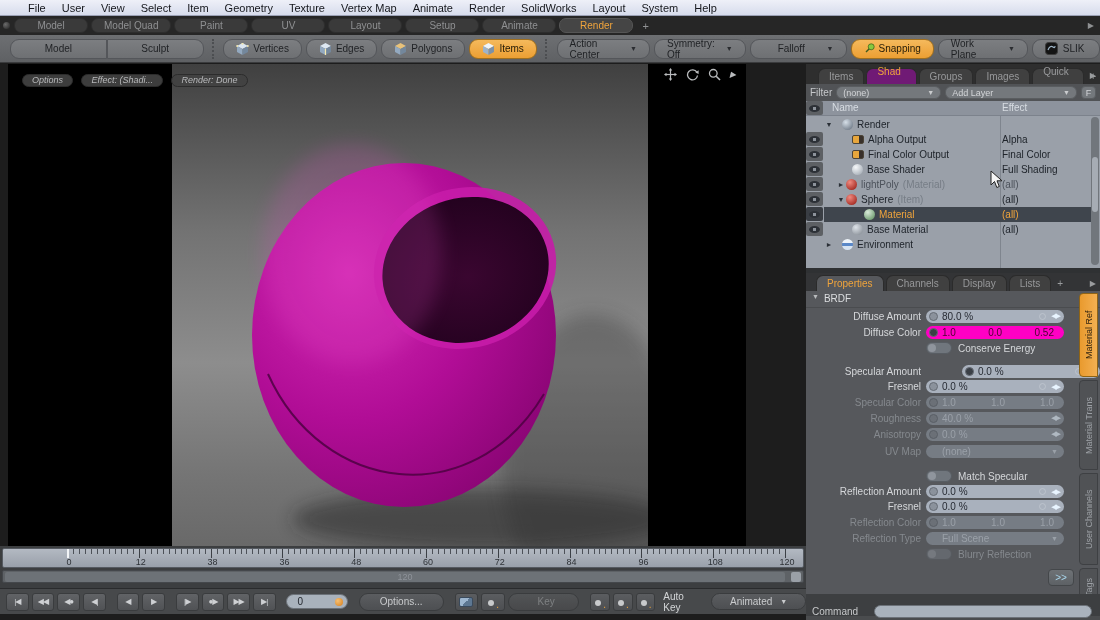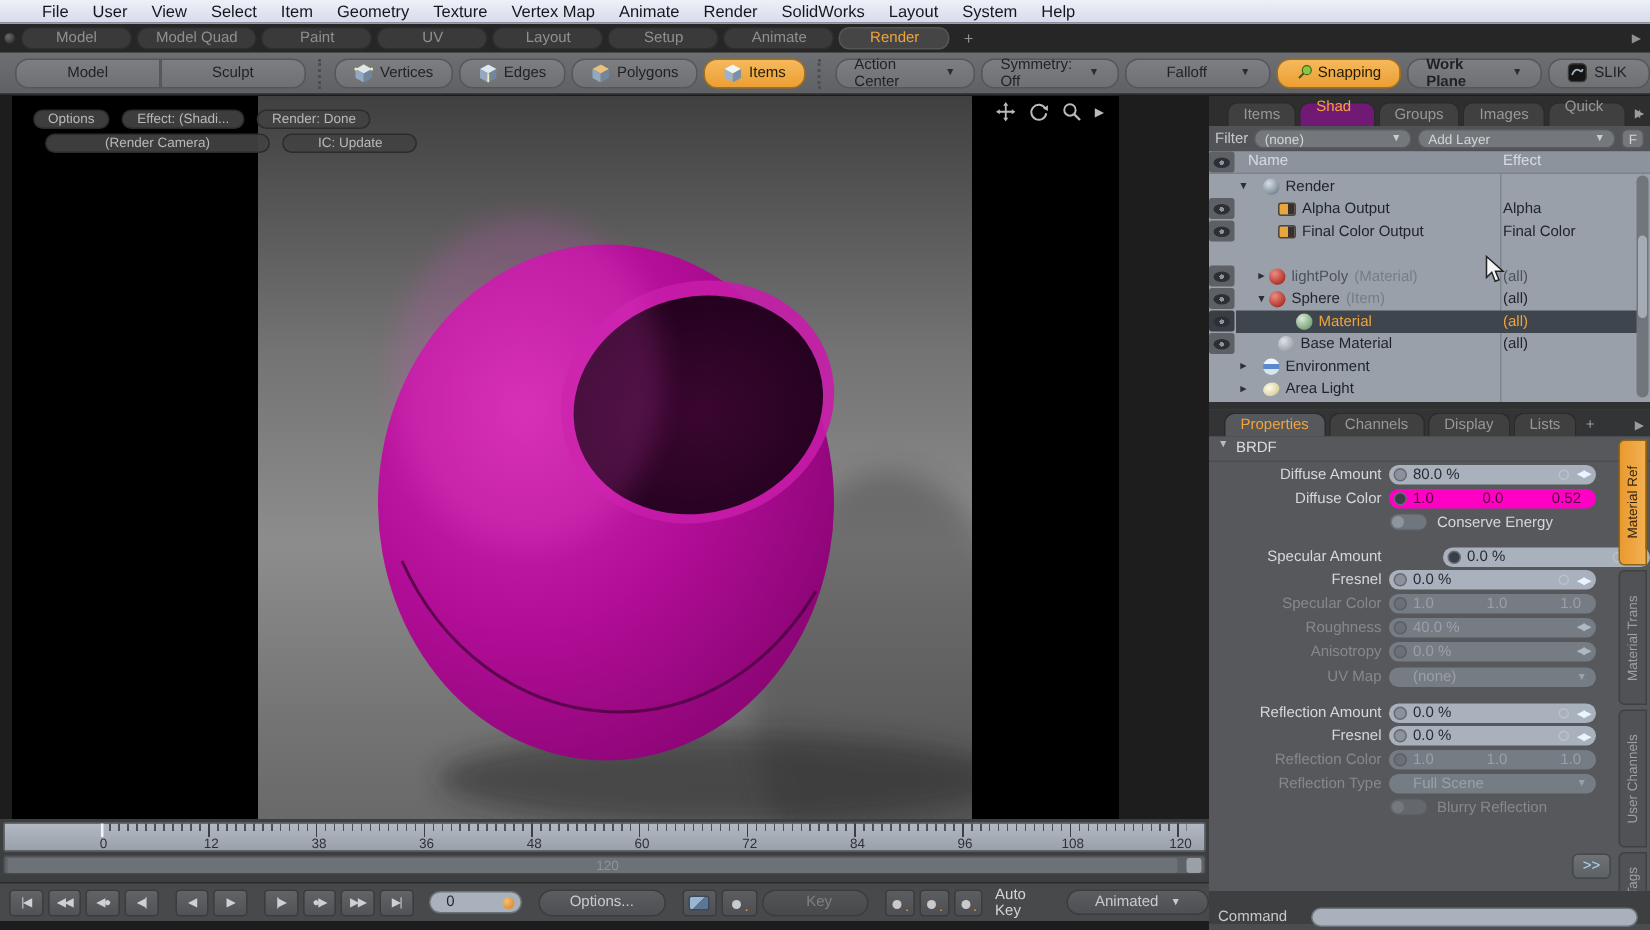--- a/index.html
+++ b/index.html
@@ -29,21 +29,21 @@
     display:flex; align-items:center; padding-left:10px; gap:4px; }
   .tbtn { height:20px; display:flex; align-items:center; justify-content:center; gap:4px;
     background:linear-gradient(#7c7e81,#6e7073); border:1px solid #54565a; border-radius:9px;
     color:#1f2124; font-size:10px; padding:0 12px; }
   .tbtn.orange { background:linear-gradient(#f5b95c,#ec9f33); border-color:#a06f1e; color:#241b07; }
   .tbtn .caret { font-size:7px; color:#2a2c30; margin-left:3px; }
   .tb-sep { width:4px; height:20px; margin:0 4px; border-left:2px dotted #4c4e51; }
   .cube { width:13px; height:12px; }
 
   
-  #viewport { position:absolute; left:8px; top:64px; width:738px; height:482px; background:#000; }
+  #viewport { position:absolute; left:8px; top:64px; width:738px; height:482px; background:#000;font-style:italic; }
   #render-wrap { position:absolute; left:164px; top:0; width:476px; height:482px; }
   .vp-pill { height:13px; background:rgba(66,66,66,.92); border:1px solid #2c2c2c; border-radius:7px;
     color:#b8b9bb; font-size:9px; display:inline-flex; align-items:center; padding:0 9px; margin-right:4px; }
   #vp-labels-r1 { position:absolute; left:14px; top:5px; }
   #vp-labels-r2 { position:absolute; left:22px; top:21px; }
   #vp-nav { position:absolute; right:10px; top:4px; display:flex; gap:9px; align-items:center; }
   #vp-nav svg { display:block; }
   #vp-nav .tri { color:#b9bbbd; font-size:8px; }
 
   
@@ -272,21 +272,21 @@
     <span style="margin:0 auto;">Falloff</span>
       <span class="caret">▼</span>
   </div>
   <div class="tbtn orange" style="width:92px;">
     <svg width="11" height="11" viewBox="0 0 11 11">
         <line x1="2" y1="9" x2="6" y2="5" stroke="#3e5a1e" stroke-width="1.4"></line>
         <circle cx="7.2" cy="3.8" r="3" fill="#86c93f" stroke="#44671c" stroke-width="0.8"></circle>
       </svg>
     <span>Snapping</span>
   </div>
-  <div class="tbtn" style="width:102px; justify-content:space-between;font-weight:bold;">
+  <div class="tbtn" style="width:102px; justify-content:space-between;">
     <span style="margin:0 auto;">Work Plane</span>
       <span class="caret">▼</span>
   </div>
   <div class="tbtn" style="width:76px; justify-content:flex-start; gap:5px;">
     <svg width="13" height="13" viewBox="0 0 13 13">
         <rect x="0.5" y="0.5" width="12" height="12" rx="3" fill="#141414" stroke="#3c3c3c"></rect>
         <path d="M3 8 Q5 3 8 5 Q10 6.5 10 4" stroke="#9fb6c8" stroke-width="1.2" fill="none"></path>
       </svg>
     <span>SLIK</span>
   </div>
@@ -329,24 +329,20 @@
       </g>
       <ellipse cx="180" cy="190" rx="90" ry="110" fill="#e84fc9" opacity="0.18" filter="url(#soft)"></ellipse>
     </svg>
   </div>
 
   <div id="vp-labels-r1">
     <span class="vp-pill">Options</span>
     <span class="vp-pill">Effect: (Shadi...</span>
     <span class="vp-pill">Render: Done</span>
   </div>
-  <div id="vp-labels-r2">
-    <span class="vp-pill" style="min-width:150px; justify-content:center;">(Render Camera)</span>
-    <span class="vp-pill" style="min-width:90px; justify-content:center;">IC: Update</span>
-  </div>
 
   <div id="vp-nav">
     <svg width="13" height="13" viewBox="0 0 13 13">
       <g stroke="#b9bbbd" stroke-width="1.2">
           <line x1="6.5" y1="2" x2="6.5" y2="11"></line>
           <line x1="2" y1="6.5" x2="11" y2="6.5"></line>
         </g>
       <g fill="#b9bbbd">
           <polygon points="6.5,0 4.8,2.5 8.2,2.5"></polygon>
           <polygon points="6.5,13 4.8,10.5 8.2,10.5"></polygon>
@@ -421,20 +417,30 @@
     <div class="trow" style="top:46px;">
       <div class="eye-cell" style="top:0;">
           <div class="eye"></div>
         </div>
       <div class="row-inner">
           <span class="out-icon" style="margin-left:28px;"></span>
         <span>Final Color Output</span>
         <span class="effect">Final Color</span>
       </div>
     </div>
+    <div class="trow" style="top:61px;">
+      <div class="eye-cell" style="top:0;">
+          <div class="eye"></div>
+        </div>
+      <div class="row-inner">
+          <span class="ball" style="background:radial-gradient(circle at 35% 30%, #f6f8fa, #97a0aa); margin-left:28px;"></span>
+        <span>Base Shader</span>
+        <span class="effect">Full Shading</span>
+      </div>
+    </div>
     <div class="trow dim" style="top:76px;">
       <div class="eye-cell" style="top:0;">
           <div class="eye"></div>
         </div>
       <div class="row-inner">
           <span class="expand" style="margin-left:12px;">►</span>
         <span class="ball" style="background:radial-gradient(circle at 35% 30%, #f08a80, #91140c);"></span>
         <span>lightPoly</span>
         <span class="suffix">(Material)</span>
         <span class="effect">(all)</span>
@@ -470,27 +476,20 @@
           <span class="ball" style="background:radial-gradient(circle at 35% 30%, #dde2e8, #7d848c); margin-left:28px;"></span>
         <span>Base Material</span>
         <span class="effect">(all)</span>
       </div>
     </div>
     <div class="trow" style="top:136px;">
       <div class="row-inner">
           <span class="expand">►</span>
         <span class="ball" style="background:linear-gradient(180deg,#eef4fa 0 35%, #5a88c8 35% 65%, #d7e4f2 65%); margin-left:8px;"></span>
         <span>Environment</span>
-      </div>
-    </div>
-    <div class="trow" style="top:151px;">
-      <div class="row-inner">
-          <span class="expand">►</span>
-        <span class="ball" style="background:radial-gradient(circle at 40% 35%, #fdfbef, #cfc27e); border-radius:50%; transform:rotate(-20deg) scaleY(.8); margin-left:8px;"></span>
-        <span>Area Light</span>
       </div>
     </div>
     <div id="tree-scroll">
         <div class="thumb"></div>
       </div>
   </div>
 
   <div id="props-divider"></div>
 
   <div id="props-tabs">
@@ -580,20 +579,25 @@
     <div class="prow" style="height:18px;">
       <span class="plabel dim">UV Map</span>
       <div class="pfield dim">
         <span>(none)</span>
         <span class="caret">▼</span>
       </div>
     </div>
 
     <div class="gap8"></div>
 
+    <div class="prow">
+      <span class="plabel"></span>
+      <span class="chk"></span>
+      <span class="ptext">Match Specular</span>
+    </div>
     <div class="prow" style="height:15px;">
       <span class="plabel">Reflection Amount</span>
       <div class="pfield">
         <span class="toggle"></span>
         <span>0.0 %</span>
         <span class="envdot"></span>
         <span class="stepper">◀▶</span>
       </div>
     </div>
     <div class="prow" style="height:15px;">

